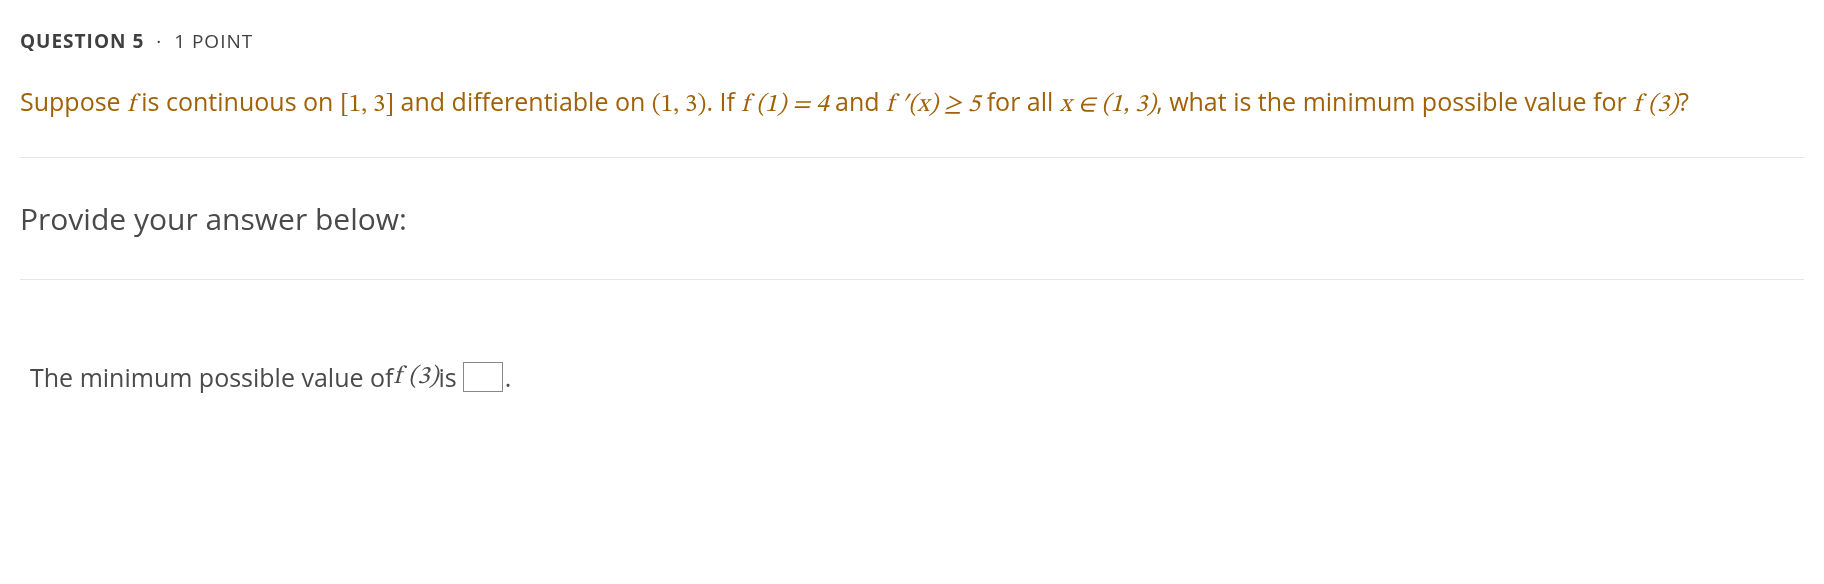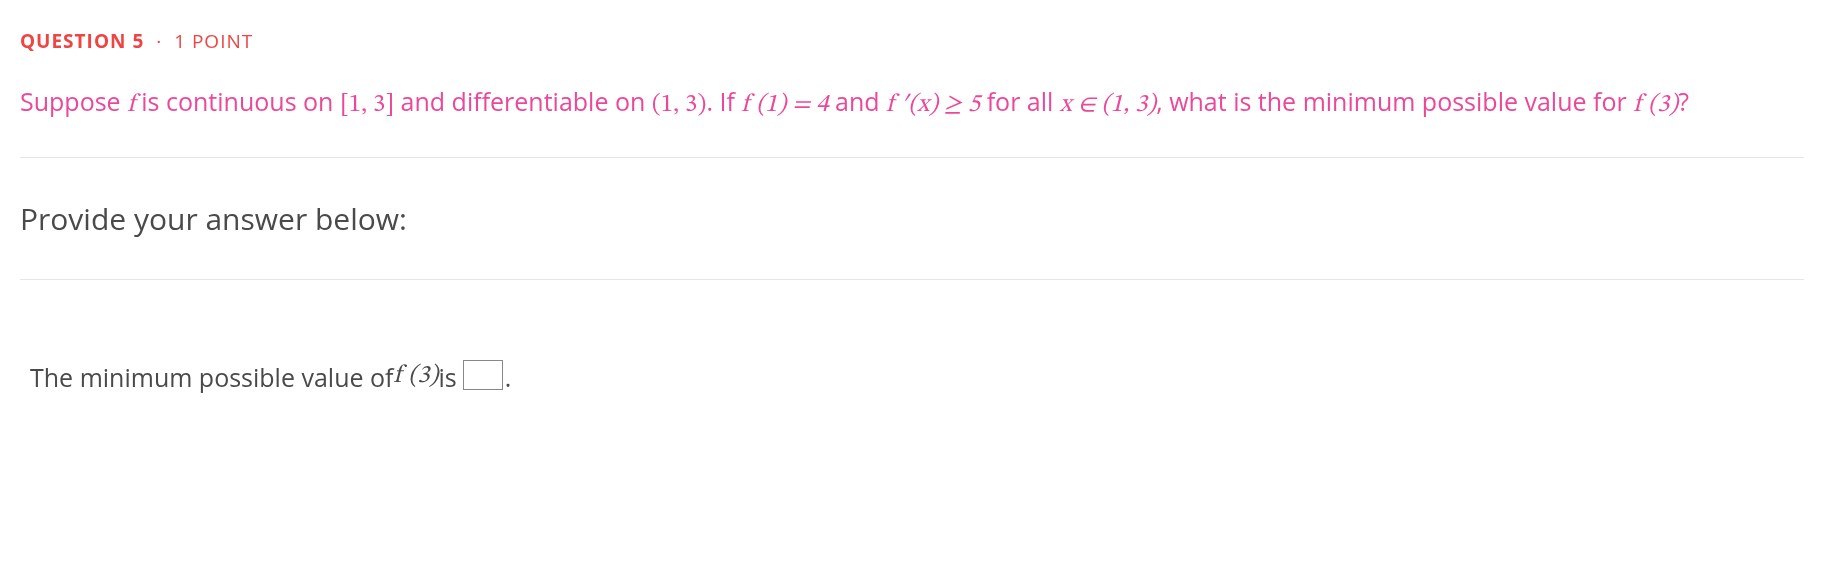--- a/index.html
+++ b/index.html
@@ -10,33 +10,33 @@
     font-family: "Open Sans", "Helvetica Neue", Arial, sans-serif;
     color: #4a4a4a;
   }
   .container {
     padding: 28px 20px 40px 20px;
     box-sizing: border-box;
   }
   .question-header {
     font-size: 19px;
     letter-spacing: 1px;
-    color: #ef4444;
+    color: #404040;
     margin-bottom: 28px;
   }
   .question-header .bold {
     font-weight: 700;
   }
   .question-header .dot {
     margin: 0 6px;
   }
   .question-body {
     font-size: 25px;
     line-height: 1.55;
-    color: #ec4899;
+    color: #a16207;
     margin-bottom: 32px;
   }
   .math {
     font-family: "Cambria Math", "STIX Two Math", "Latin Modern Math", "Times New Roman", serif;
   }
   .mi { font-style: italic; }
   hr.sep {
     border: none;
     border-top: 1px solid #e6e6e6;
     margin: 0;
@@ -44,21 +44,21 @@
   .answer-prompt {
     font-size: 30px;
     color: #4a4a4a;
     padding: 40px 0 40px 0;
   }
   .answer-line {
     font-size: 25px;
     color: #4a4a4a;
     padding: 80px 0 0 10px;
     display: flex;
-    align-items: flex-start;
+    align-items: center;
     flex-wrap: wrap;
   }
   .answer-input {
     display: inline-block;
     width: 40px;
     height: 30px;
     border: 1px solid #888;
     box-sizing: border-box;
     font-size: 20px;
     text-align: center;

